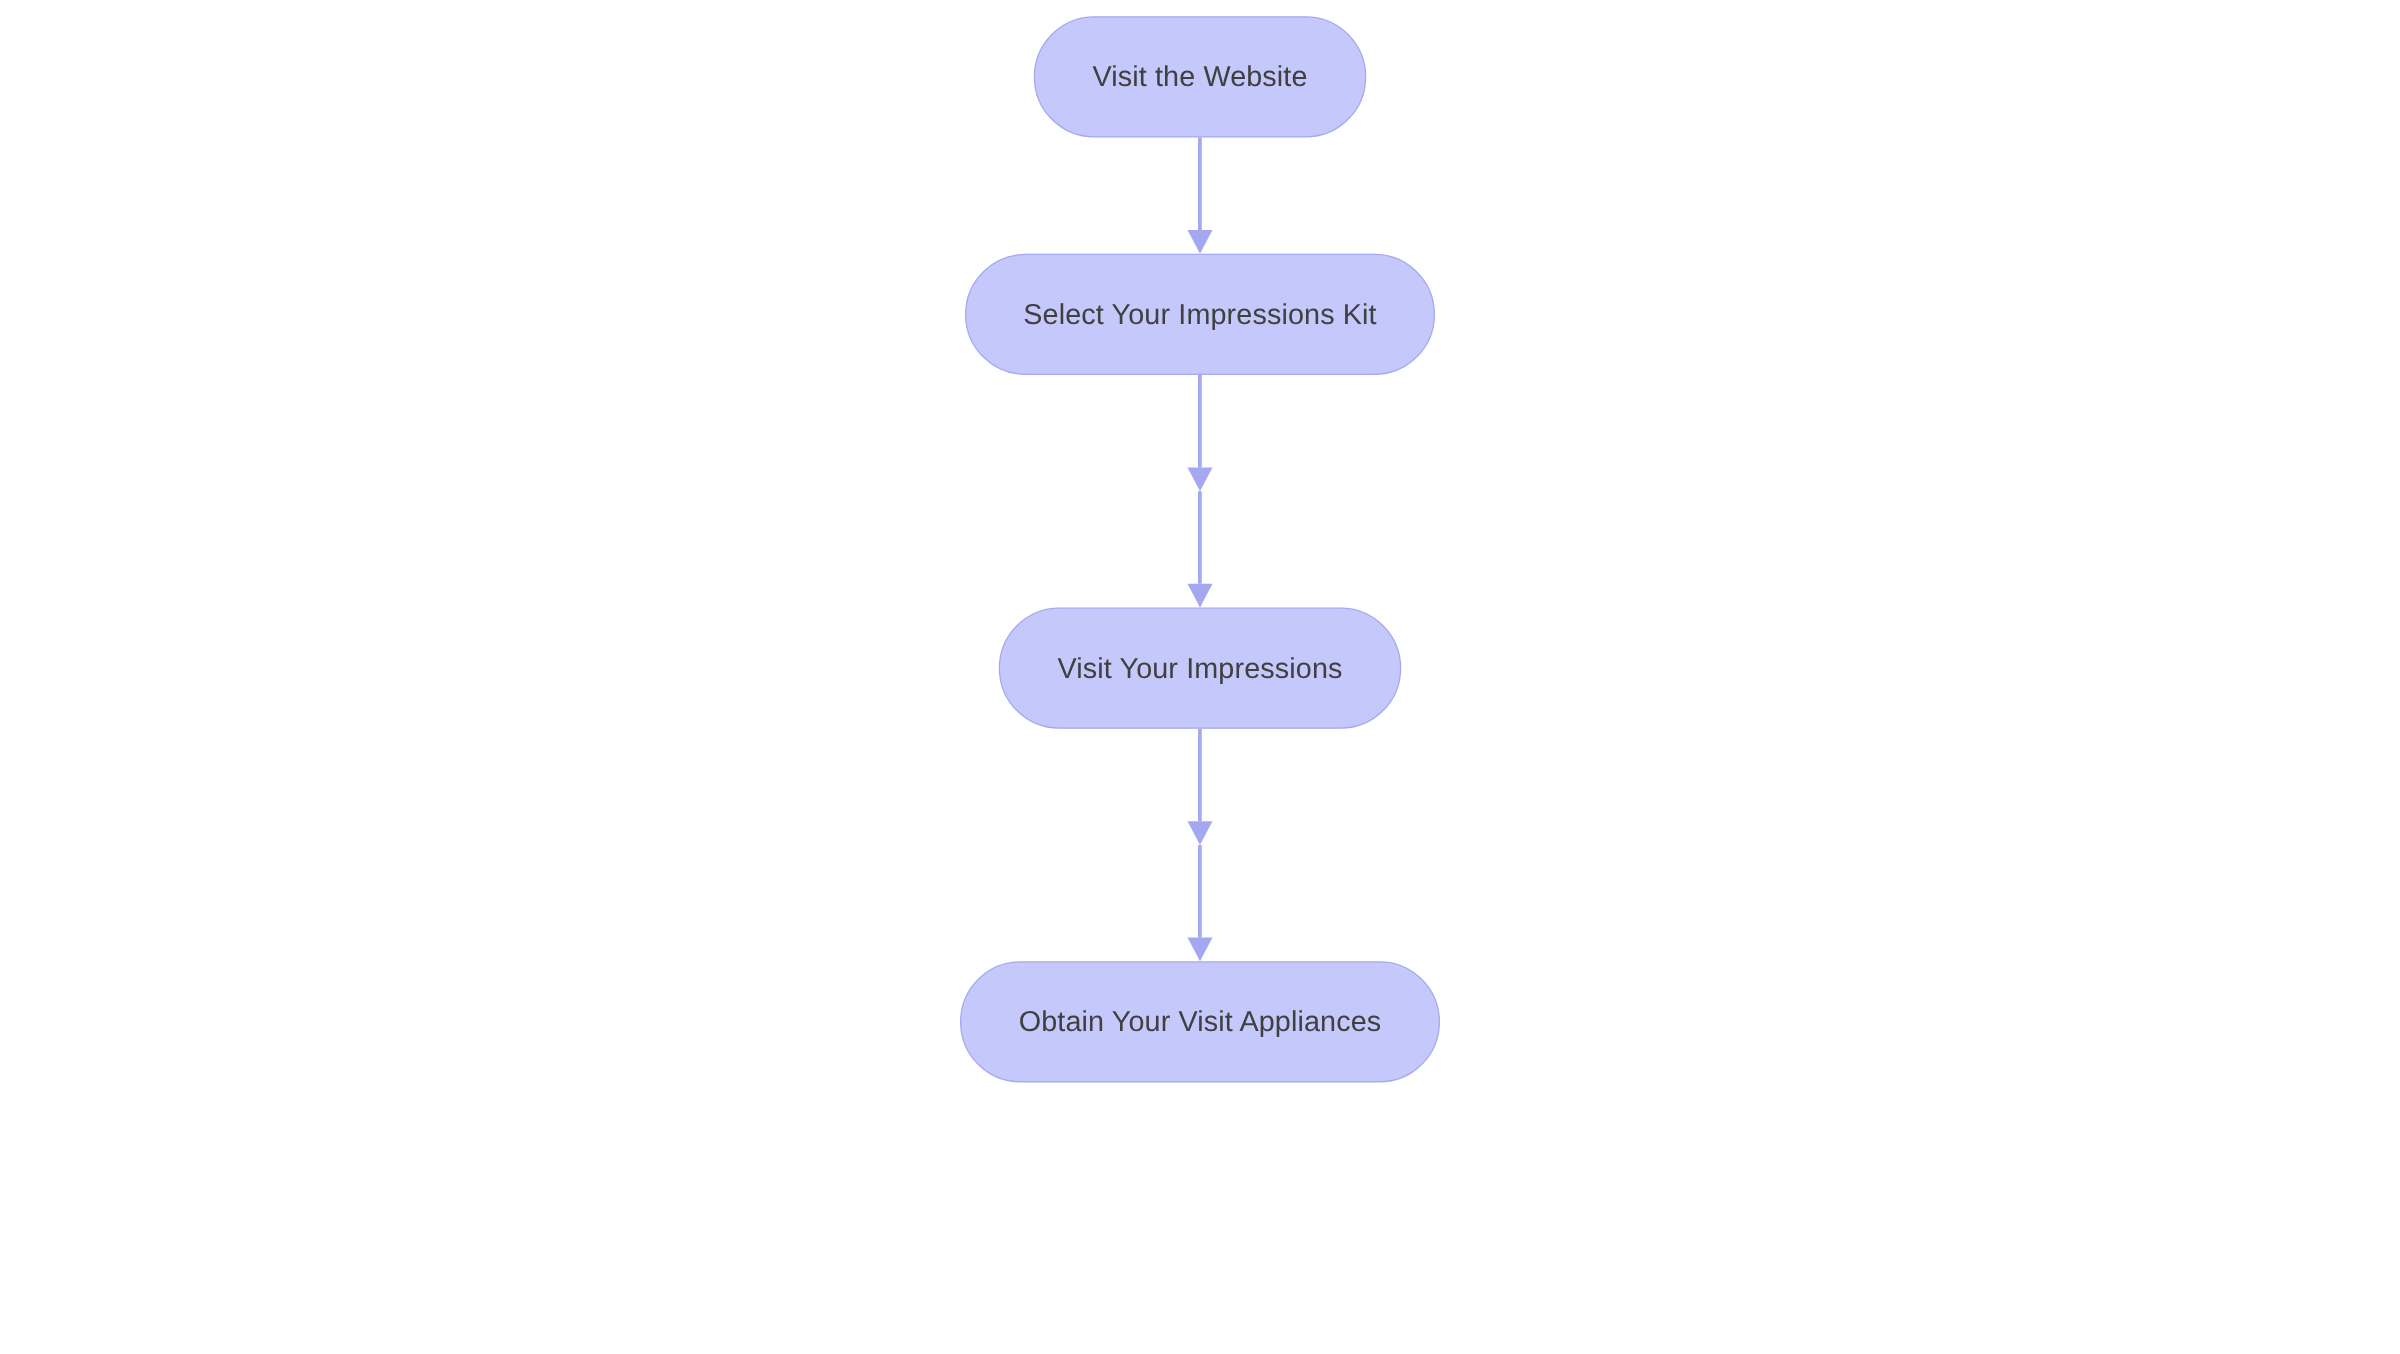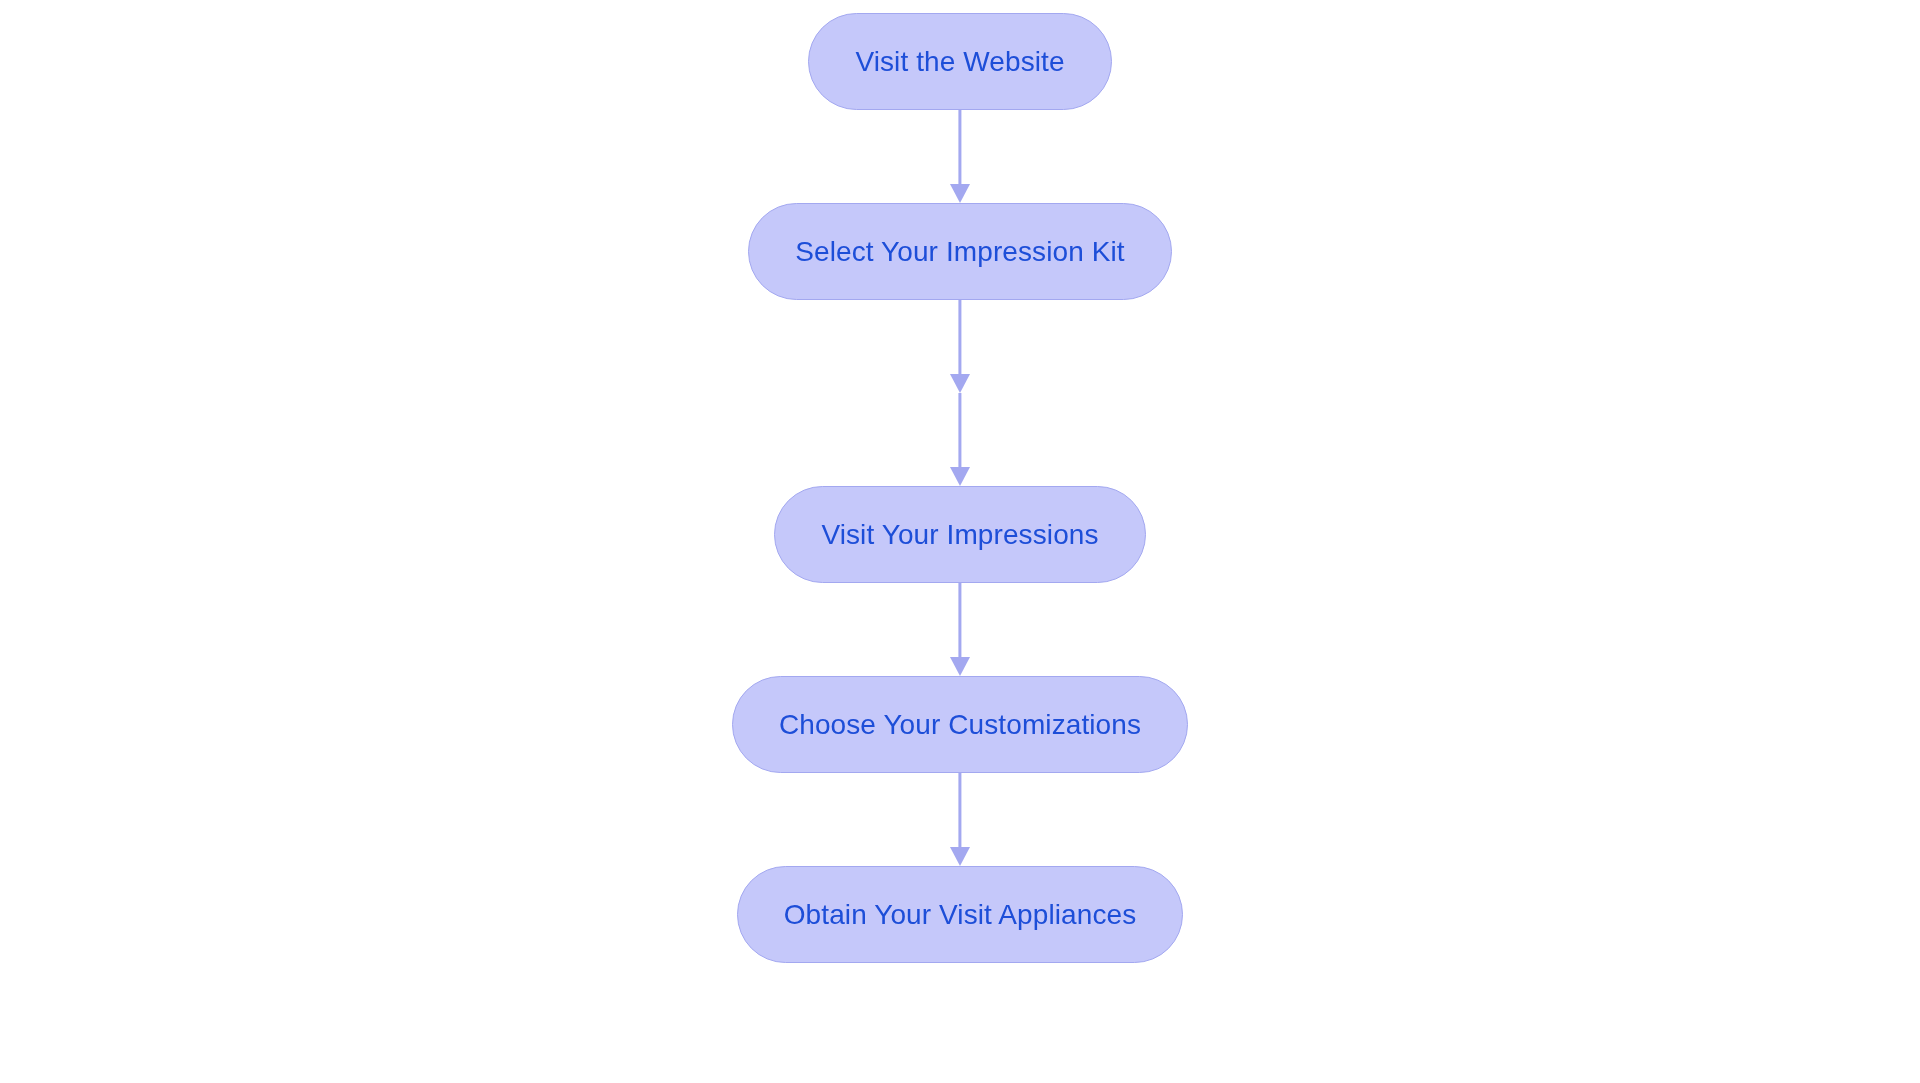--- a/index.html
+++ b/index.html
@@ -39,23 +39,23 @@
     border-radius: 9999px;
     background: #c5c8fa;
     border: 1.6px solid #a3a8f0;
     display: flex;
     align-items: center;
     justify-content: center;
     padding: 0 46px;
     flex: none;
   }
   .node-label {
-    font-size: 28px;
+    font-size: 23px;
     line-height: 1;
-    color: #1d4ed8;
+    color: #404040;
     white-space: nowrap;
     letter-spacing: 0.1px;
   }
 
   
   .connector {
     width: 24px;
     height: 93px;
     position: relative;
     flex: none;
@@ -95,21 +95,21 @@
     <div class="node">
       <span class="node-label">Visit the Website</span>
     </div>
 
     <div class="connector">
       <div class="edge-line"></div>
       <div class="arrow-head"></div>
     </div>
 
     <div class="node">
-      <span class="node-label">Select Your Impression Kit</span>
+      <span class="node-label">Select Your Impressions Kit</span>
     </div>
 
     <div class="connector">
       <div class="edge-line"></div>
       <div class="arrow-head"></div>
     </div>
 
 
     <div class="connector">
       <div class="edge-line"></div>
@@ -118,23 +118,20 @@
 
     <div class="node">
       <span class="node-label">Visit Your Impressions</span>
     </div>
 
     <div class="connector">
       <div class="edge-line"></div>
       <div class="arrow-head"></div>
     </div>
 
-    <div class="node">
-      <span class="node-label">Choose Your Customizations</span>
-    </div>
 
     <div class="connector">
       <div class="edge-line"></div>
       <div class="arrow-head"></div>
     </div>
 
     <div class="node">
       <span class="node-label">Obtain Your Visit Appliances</span>
     </div>
 

